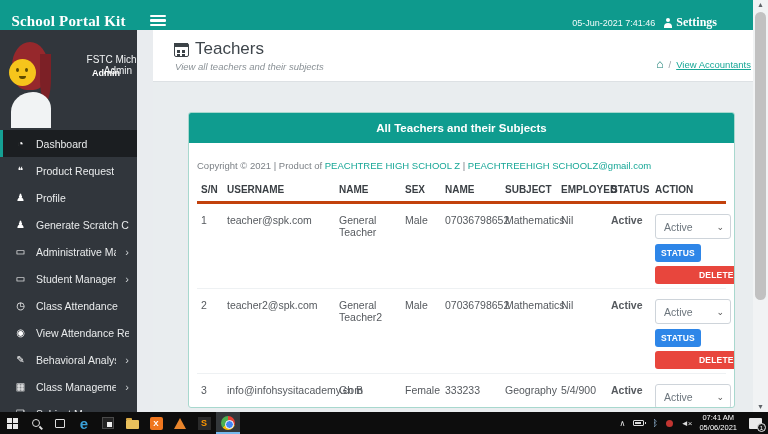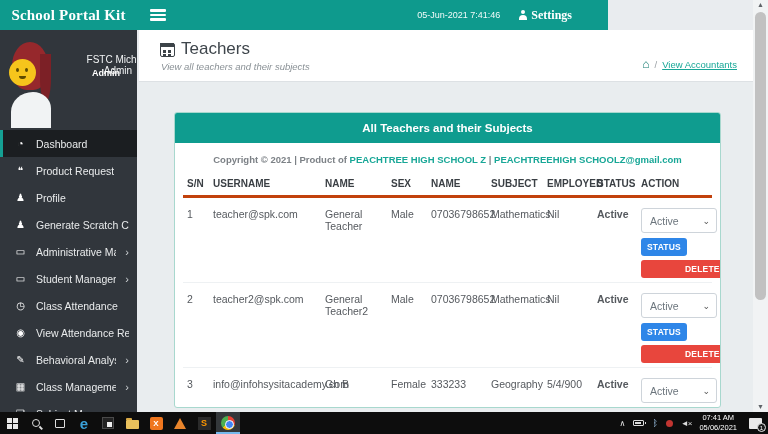--- a/index.html
+++ b/index.html
@@ -1,27 +1,27 @@
 <!DOCTYPE html>
 <html><head>
 <meta charset="utf-8">
 <style>
   * { margin:0; padding:0; box-sizing:border-box; }
   html,body { width:768px; height:434px; overflow:hidden; background:#000;
     font-family:"Liberation Sans", sans-serif; }
   .screen { position:relative; width:768px; height:434px; background:#e9ecef; overflow:hidden; }
 
   
-  .topbar { position:absolute; left:0; top:0; width:608px; height:30px; background:#0e9a8d;
-    display:flex; align-items:center; z-index:5; }
+  .topbar { position:absolute; left:0; top:0; width:753px; height:30px; background:#0e9a8d;
+    display:flex; align-items:flex-end; z-index:5; }
   .brand { width:137px; text-align:center; color:#fff; font-family:"Liberation Serif", serif;
     font-size:15px; font-weight:700; letter-spacing:.2px; }
   .hamburger { margin-left:9px; display:flex; flex-direction:column; gap:2px; cursor:pointer; padding:4px; }
   .hamburger span { width:16px; height:2.5px; background:#fff; border-radius:1px; }
-  .tb-right { margin-left:auto; display:flex; align-items:center; gap:18px; padding-right:36px; }
+  .tb-right { margin-left:auto; display:flex; align-items:center; gap:8px; padding-right:36px; }
   .tb-date { color:#f2fbfa; font-size:9px; }
   .tb-settings { display:flex; align-items:center; gap:3px; color:#fff;
     font-family:"Liberation Serif", serif; font-size:12px; font-weight:700; cursor:pointer; }
   .person-icon { position:relative; width:10px; height:10px; display:inline-block; }
   .person-icon::before { content:""; position:absolute; left:3px; top:0; width:4px; height:4px;
     background:#fff; border-radius:50%; }
   .person-icon::after { content:""; position:absolute; left:1px; bottom:0; width:8px; height:5px;
     background:#fff; border-radius:4px 4px 0 0; }
 
   
@@ -47,21 +47,21 @@
     border-radius:55% 45% 0 0; }
   .side-menu { margin-top:2px; }
   .side-item { position:relative; height:27px; display:flex; align-items:center; gap:9px;
     padding:0 8px 0 11px; color:#e9ebec; font-size:10.5px; cursor:pointer; border-left:3px solid transparent; }
   .side-item.active { background:#1b1e21; border-left:3px solid #15a093; }
   .si-icon { width:13px; text-align:center; font-size:10px; color:#fff; flex:0 0 13px; }
   .si-label { white-space:nowrap; overflow:hidden; }
   .si-chevron { margin-left:auto; font-size:11px; color:#cfd3d6; }
 
   
-  .main { position:absolute; left:139px; top:30px; width:616px; height:382px; background:#e9edef; overflow:hidden; }
+  .main { position:absolute; left:153px; top:30px; width:616px; height:382px; background:#e9edef; overflow:hidden; }
   .page-head { height:52px; background:#fff; border-bottom:1px solid #dde1e4; position:relative;
     padding:9px 0 0 21px; }
   .title-row { display:flex; align-items:center; gap:6px; }
   .cal-icon { position:relative; width:15px; height:14px; border:1.6px solid #3c4348; border-radius:2px; margin-top:1px; }
   .cal-icon::before { content:""; position:absolute; left:-1px; top:-1px; width:13.5px; height:4px; background:#3c4348; }
   .cal-icon::after { content:""; position:absolute; left:2px; top:6px; width:3px; height:3px; background:#3c4348;
     box-shadow:5px 0 0 #3c4348, 0 4px 0 #3c4348, 5px 4px 0 #3c4348; }
   .page-title { font-size:17px; color:#3f464c; }
   .page-sub { font-size:9.5px; font-style:italic; color:#8a9196; margin:2px 0 0 1px; }
   .breadcrumb { position:absolute; right:18px; bottom:11px; display:flex; align-items:center; gap:5px;
@@ -69,21 +69,21 @@
   .home-icon { color:#117a6f; font-size:12px; line-height:1; }
   .crumb-sep { color:#9aa0a5; }
   .crumb-link { color:#18a797; cursor:pointer;text-decoration:underline; }
 
   .content { height:330px; overflow:hidden; }
   .card { margin:30px 16px 0 35px; width:547px; height:296px; background:#fff;
     border:1px solid #a8d8ce; border-radius:3px; overflow:hidden; }
   .card-head { height:30px; background:#0f9c8f; color:#fff; font-size:11.5px; font-weight:700;
     display:flex; align-items:center; justify-content:center; }
   .card-body { padding:0 8px; }
-  .copyright { text-align:center; font-size:9.5px; color:#7c8186; padding:11px 0 7px;font-weight:bold; }
+  .copyright { font-size:9.5px; color:#7c8186; padding:17px 0 7px; }
   .copyright .teal { color:#18a797; }
 
   table.teachers { width:100%; border-collapse:collapse; table-layout:fixed; }
   table.teachers th { font-size:10px; font-weight:700; color:#3a3f44; text-align:left;
     padding:6px 4px; border-bottom:3px solid #c2410c; }
   table.teachers td { font-size:10.5px; color:#55595e; vertical-align:top;
     padding:10px 4px 4px; border-bottom:1px solid #eef1f3; height:68px; }
   table.teachers th:nth-child(1), table.teachers td:nth-child(1){ width:26px; }
   table.teachers th:nth-child(2), table.teachers td:nth-child(2){ width:112px; }
   table.teachers th:nth-child(3), table.teachers td:nth-child(3){ width:66px; }

